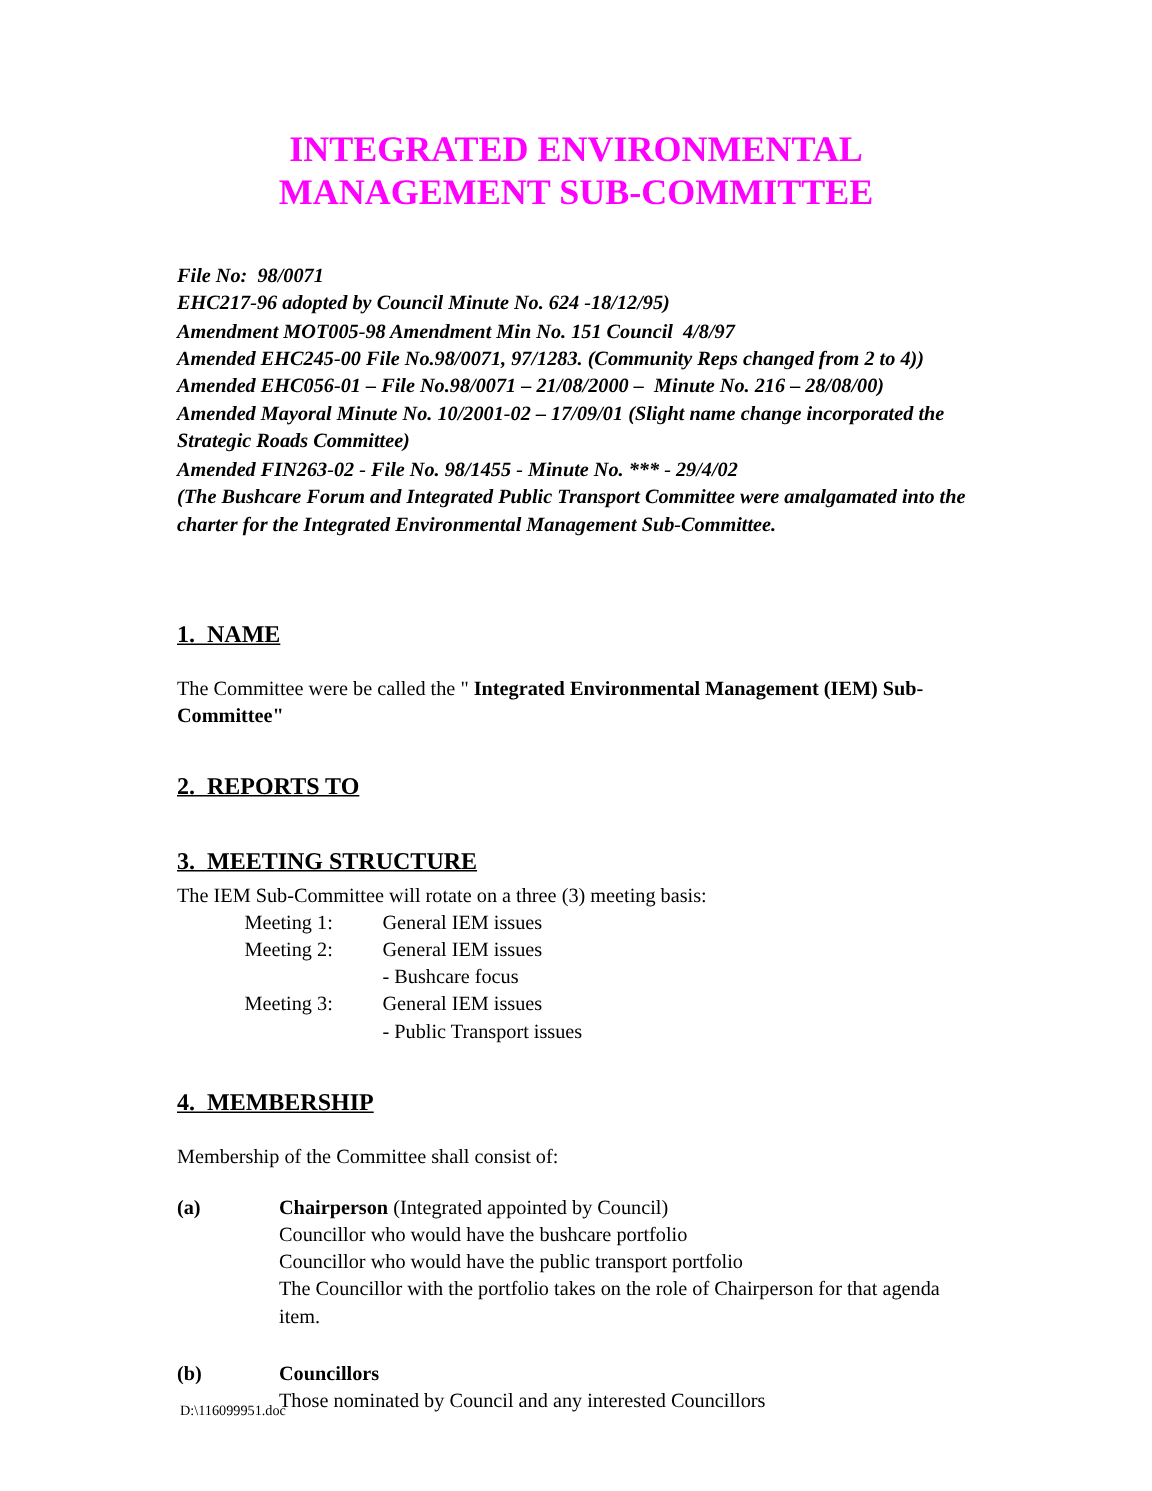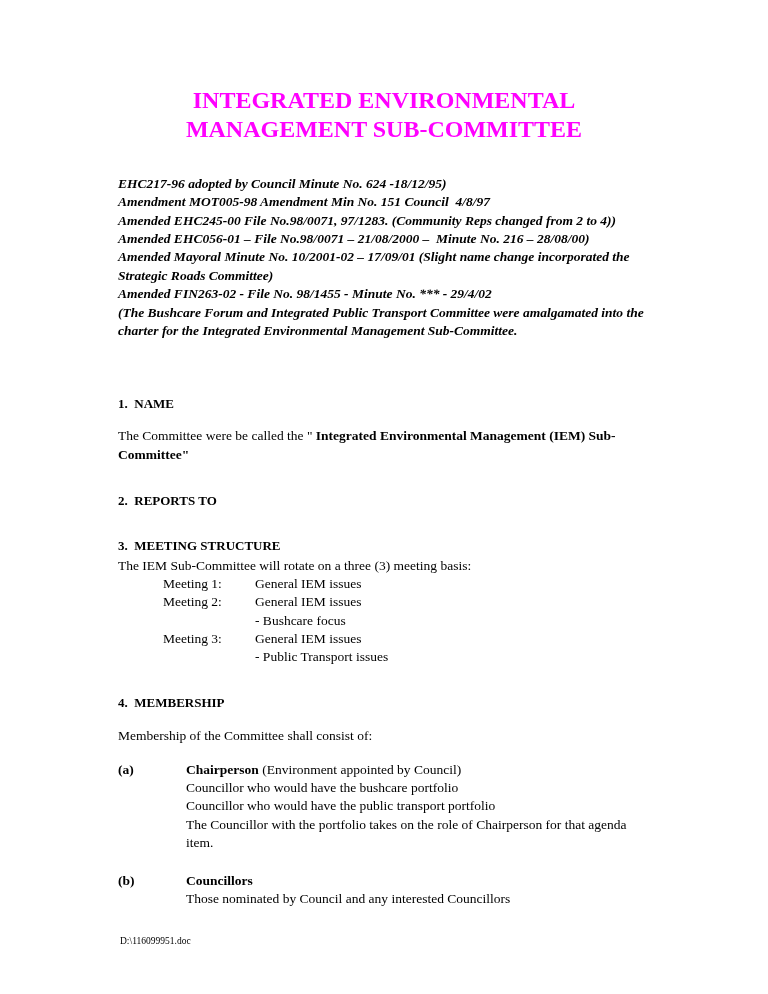--- a/index.html
+++ b/index.html
@@ -28,22 +28,23 @@
   .title .title-line { display: block; }
   .file-block {
     font-weight: bold;
     font-style: italic;
     line-height: 1.37;
     margin-bottom: 54px;
   }
   .file-block p { white-space: pre-wrap; }
   .section { margin-top: 28px; }
   .section h2 {
-    font-size: 13px;
+    font-size: 16px;
     font-weight: bold;
+    text-decoration: underline;
     white-space: pre-wrap;
   }
   .section .body { margin-top: 15px; }
   .section.tight .body { margin-top: 2px; }
   .meeting-row {
     display: flex;
     margin-left: 45px;
   }
   .meeting-label {
     width: 92px;
@@ -71,20 +72,21 @@
 <body>
 
 <div class="page">
 
   <h1 class="title">
     <span class="title-line">INTEGRATED ENVIRONMENTAL</span>
     <span class="title-line">MANAGEMENT SUB-COMMITTEE</span>
   </h1>
 
   <div class="file-block">
+    <p>File No:  98/0071</p>
     <p>EHC217-96 adopted by Council Minute No. 624 -18/12/95)</p>
     <p>Amendment MOT005-98 Amendment Min No. 151 Council  4/8/97</p>
     <p>Amended EHC245-00 File No.98/0071, 97/1283. (Community Reps changed from 2 to 4))</p>
     <p>Amended EHC056-01 – File No.98/0071 – 21/08/2000 –  Minute No. 216 – 28/08/00)</p>
     <p>Amended Mayoral Minute No. 10/2001-02 – 17/09/01 (Slight name change incorporated the Strategic Roads Committee)</p>
     <p>Amended FIN263-02 - File No. 98/1455 - Minute No. *** - 29/4/02</p>
     <p>(The Bushcare Forum and Integrated Public Transport Committee were amalgamated into the charter for the Integrated Environmental Management Sub-Committee.</p>
   </div>
 
   <div class="section">
@@ -121,21 +123,21 @@
     </div>
   </div>
 
   <div class="section">
     <h2>4.  MEMBERSHIP</h2>
     <p class="body">Membership of the Committee shall consist of:</p>
 
     <div class="member-item">
       <span class="member-label">(a)</span>
       <div class="member-content">
-        <p><b>Chairperson</b><span> (Environment appointed by Council)</span></p>
+        <p><b>Chairperson</b><span> (Integrated appointed by Council)</span></p>
         <p>Councillor who would have the bushcare portfolio</p>
         <p>Councillor who would have the public transport portfolio</p>
         <p>The Councillor with the portfolio takes on the role of Chairperson for that agenda item.</p>
       </div>
     </div>
 
     <div class="member-item gap-large">
       <span class="member-label">(b)</span>
       <div class="member-content">
         <p><b>Councillors</b><span></span></p>

